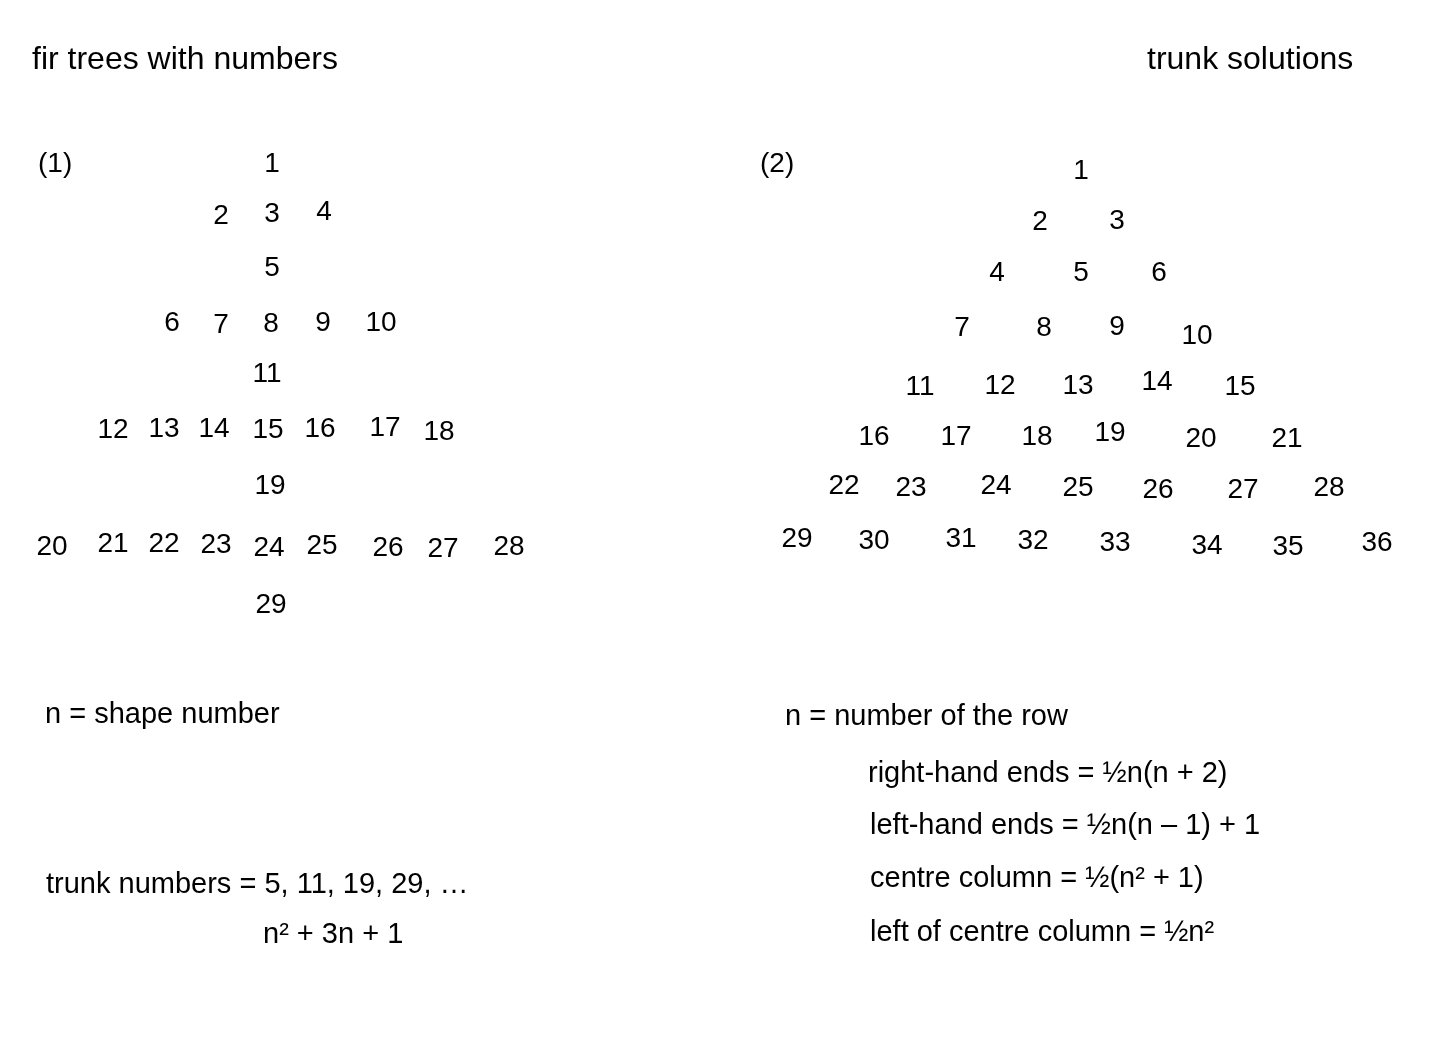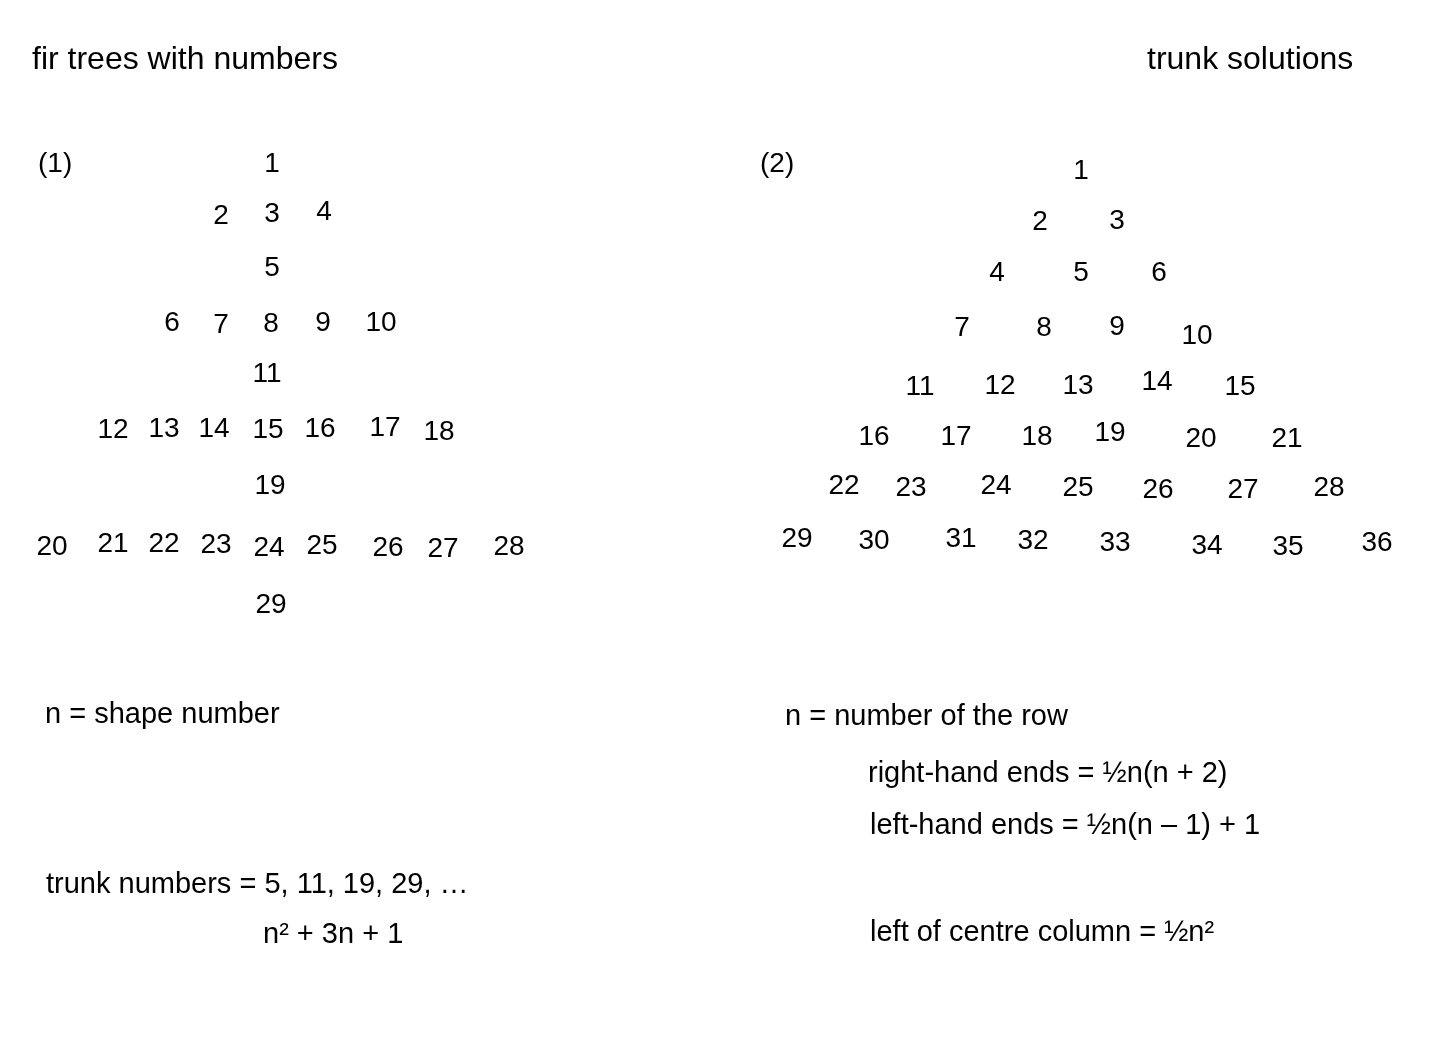--- a/index.html
+++ b/index.html
@@ -122,15 +122,16 @@
       <span class="num" style="left: 1377px; top: 542px;">36</span>
     </div>
 
   <div class="formula" style="left:45px;  top:713px">n = shape number</div>
   <div class="formula" style="left:46px;  top:883px">trunk numbers = 5, 11, 19, 29, …</div>
   <div class="formula" style="left:263px; top:933px">n² + 3n + 1</div>
 
   <div class="formula" style="left:785px; top:715px">n = number of the row</div>
   <div class="formula" style="left:868px; top:772px">right-hand ends = ½n(n + 2)</div>
   <div class="formula" style="left:870px; top:824px">left-hand ends = ½n(n – 1) + 1</div>
+  <div class="formula" style="left:870px; top:877px">centre column = ½(n² + 1)</div>
   <div class="formula" style="left:870px; top:931px">left of centre column = ½n²</div>
 
 </div>
 
 </body></html>

